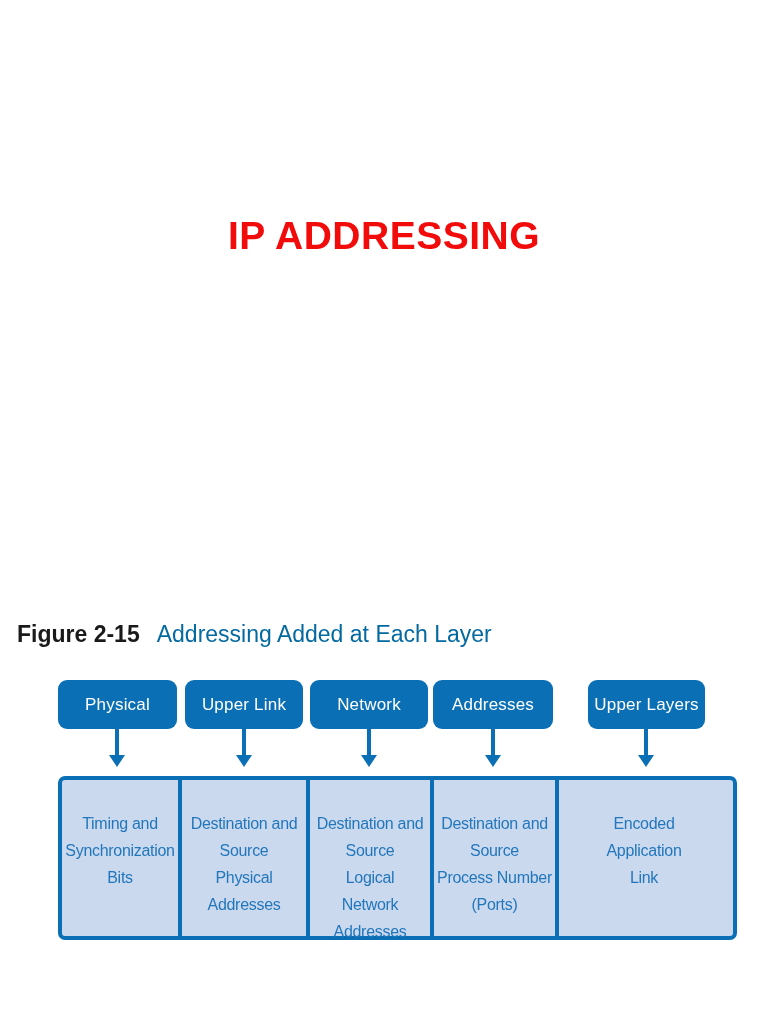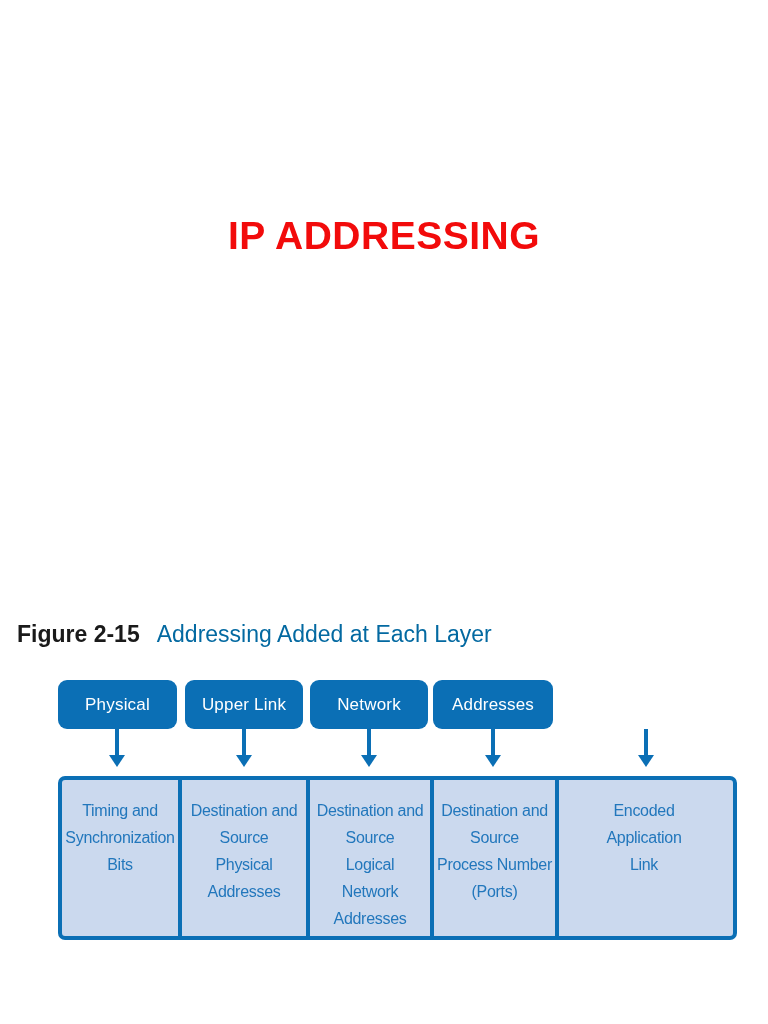--- a/index.html
+++ b/index.html
@@ -69,21 +69,21 @@
     position:absolute;
     left:58px; top:776px;
     width:671px; height:156px;
     background:var(--table-fill);
     border:4px solid var(--accent-blue);
     border-radius:7px;
     display:flex;
   }
   .layer-cell{
     box-sizing:border-box;
-    padding-top:17px;
+    padding-top:30px;
     text-align:center;
     font-size:16px;
     line-height:27px;
     letter-spacing:-0.3px;
     color:var(--cell-text);
     white-space:pre-line;
   }
   .layer-cell + .layer-cell{border-left:4px solid var(--accent-blue);}
   .c1{width:116px;}
   .c2{width:128px;}
@@ -99,20 +99,21 @@
   <div class="page-title">IP ADDRESSING</div>
 
   <div class="figure-caption">
     <span class="cap-label">Figure 2-15</span><span class="cap-text">Addressing Added at Each Layer</span>
   </div>
 
   <div class="layer-box" style="left:58px;width:119px;">Physical</div>
   <div class="layer-box" style="left:185px;width:118px;">Upper Link</div>
   <div class="layer-box" style="left:310px;width:118px;">Network</div>
   <div class="layer-box" style="left:433px;width:120px;">Addresses</div>
+  <div class="layer-box" style="left:588px;width:117px;">Upper Layers</div>
 
   <div class="arrow" style="left:117px;">
       <div class="stem"></div>
       <div class="head"></div>
     </div>
   <div class="arrow" style="left:244px;">
       <div class="stem"></div>
       <div class="head"></div>
     </div>
   <div class="arrow" style="left:369px;">

